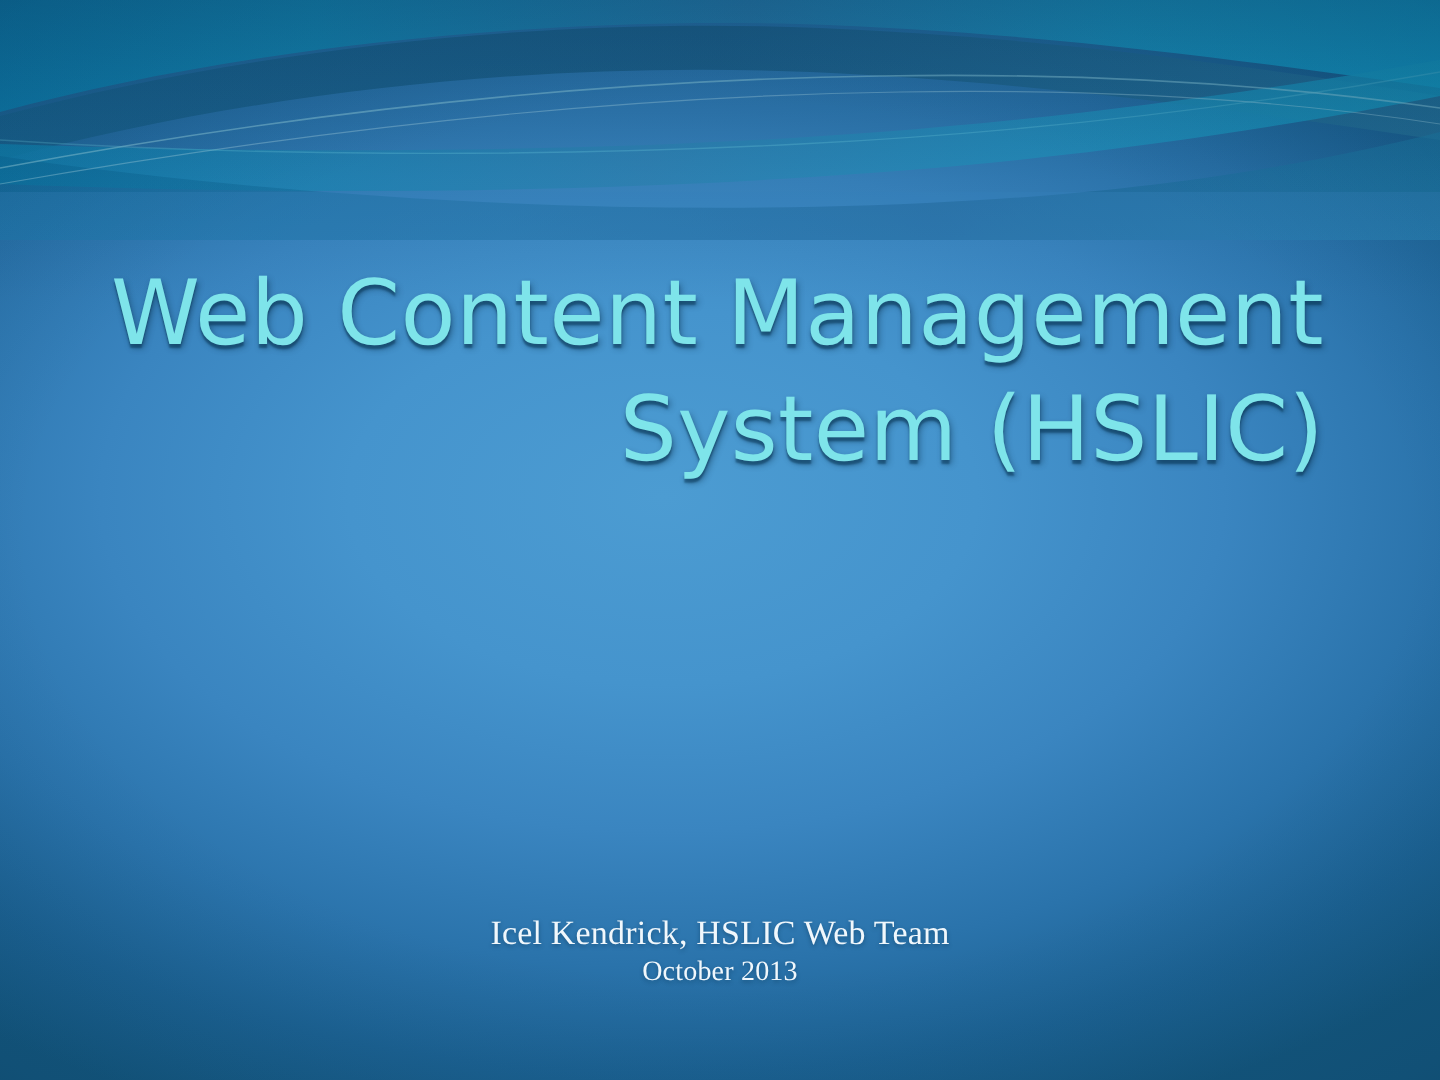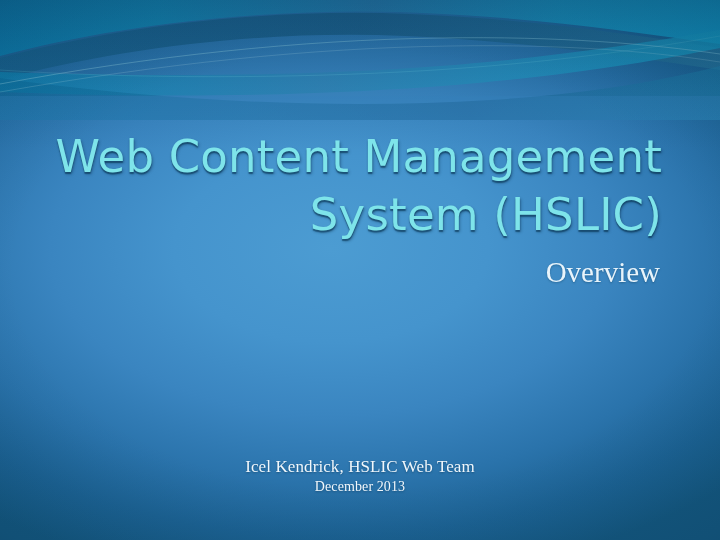--- a/index.html
+++ b/index.html
@@ -176,20 +176,19 @@
   </svg>
 
   <div class="bg-topshade"></div>
   <div class="bg-vignette"></div>
 
   <div class="title-block">
     <span class="title-line">Web Content Management</span>
     <span class="title-line">System (HSLIC)</span>
   </div>
 
-  <div class="subtitle">Overview</div>
 
   <div class="credits">
     <span class="credits-name">Icel Kendrick, HSLIC Web Team</span>
-    <span class="credits-date">December 2013</span>
+    <span class="credits-date">October 2013</span>
   </div>
 
 </div>
 
 </body></html>

